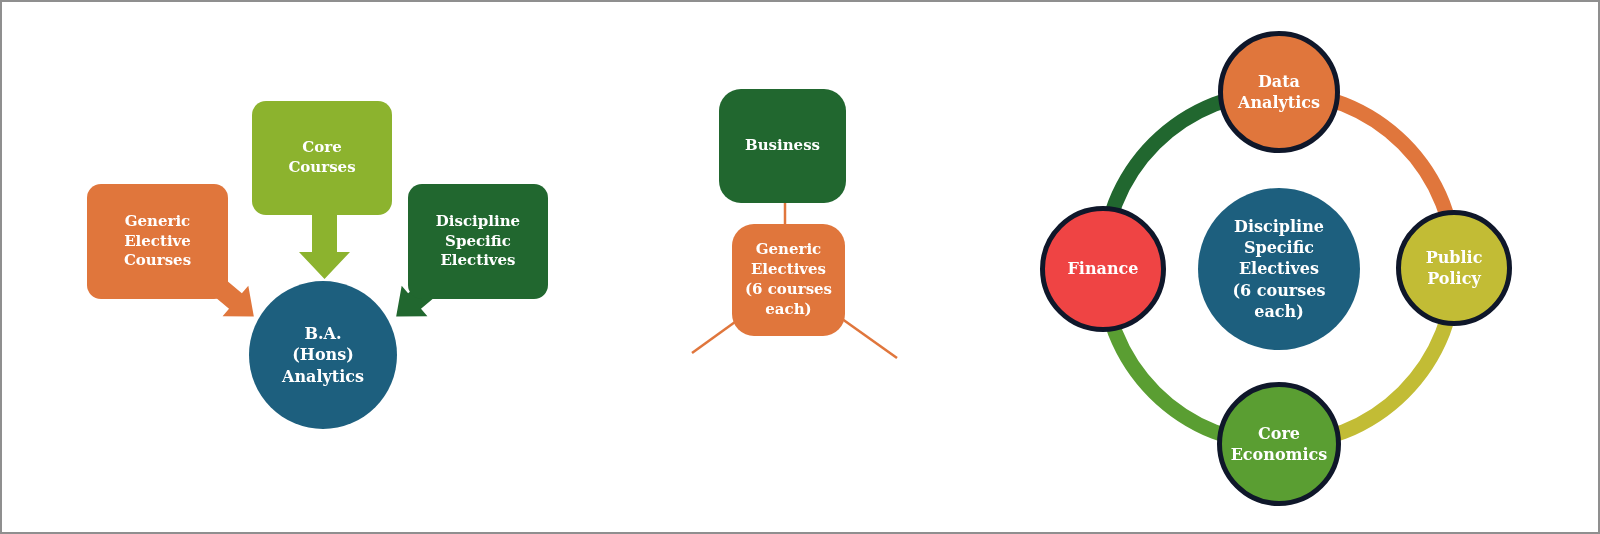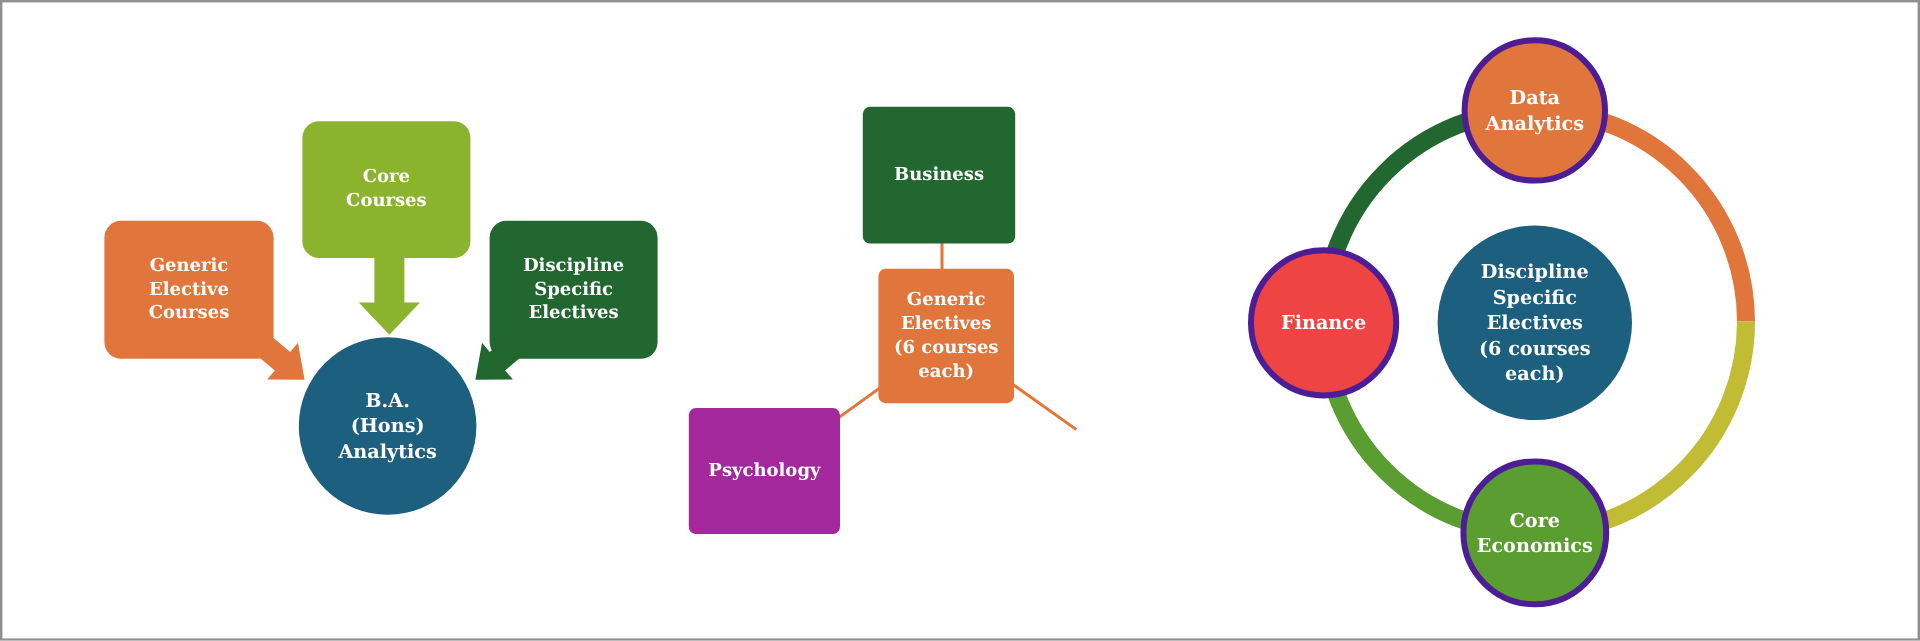--- a/index.html
+++ b/index.html
@@ -23,25 +23,25 @@
     display: flex;
     align-items: center;
     justify-content: center;
     text-align: center;
     color: #ffffff;
     font-weight: 700;
     box-sizing: border-box;
   }
   .label { white-space: pre-line; line-height: 1.32; }
   .rect-sm  { border-radius: 14px; font-size: 15px; }
-  .rect-md  { border-radius: 6px; font-size: 15px; }
+  .rect-md  { border-radius: 22px; font-size: 15px; }
   .circle   { border-radius: 50%; }
   .ba-circle       { font-size: 16px; }
   .cycle-center    { font-size: 16px; }
-  .cycle-satellite { border: 5px solid #4c1d95; font-size: 16px; }
+  .cycle-satellite { border: 5px solid #0f172a; font-size: 16px; }
 </style>
 </head>
 <body>
 
 <div class="canvas">
 
   <svg class="overlay" viewBox="0 0 1600 534">
 
     <polygon points="310,213 335,213 335,250 348,250 322.5,277 297,250 310,250" fill="#8CB32E"></polygon>
 
@@ -86,41 +86,42 @@
     <span class="label">Business</span>
   </div>
 
   <div class="node rect-md" style="left: 730px; top: 222px; width: 113px; height: 112px; background-color: rgb(224, 118, 60);">
     <span class="label">Generic
 Electives
 (6 courses
 each)</span>
   </div>
 
-  <div class="node rect-md" style="left: 572px; top: 338px; width: 126px; height: 105px; background-color: rgb(162, 40, 155);">
-    <span class="label">Psychology</span>
-  </div>
 
 
   <div class="node circle cycle-center" style="left: 1196px; top: 186px; width: 162px; height: 162px; background-color: rgb(29, 95, 126);">
     <span class="label">Discipline
 Specific
 Electives
 (6 courses
 each)</span>
   </div>
 
   <div class="node circle cycle-satellite" style="left: 1216px; top: 29px; width: 122px; height: 122px; background-color: rgb(224, 118, 60);">
     <span class="label">Data
 Analytics</span>
   </div>
 
   <div class="node circle cycle-satellite" style="left: 1038px; top: 204px; width: 126px; height: 126px; background-color: #ef4444;">
     <span class="label">Finance</span>
   </div>
 
+  <div class="node circle cycle-satellite" style="left: 1394px; top: 208px; width: 116px; height: 116px; background-color: rgb(194, 188, 53);">
+    <span class="label">Public
+Policy</span>
+  </div>
 
   <div class="node circle cycle-satellite" style="left: 1215px; top: 380px; width: 124px; height: 124px; background-color: rgb(90, 158, 50);">
     <span class="label">Core
 Economics</span>
   </div>
 
 </div>
 
 </body></html>

